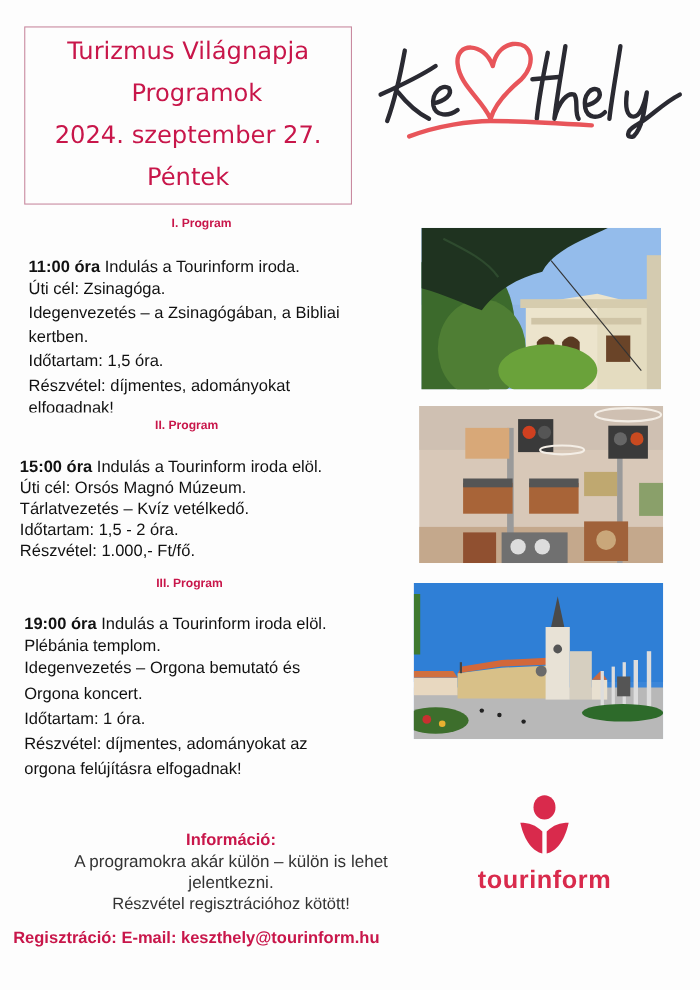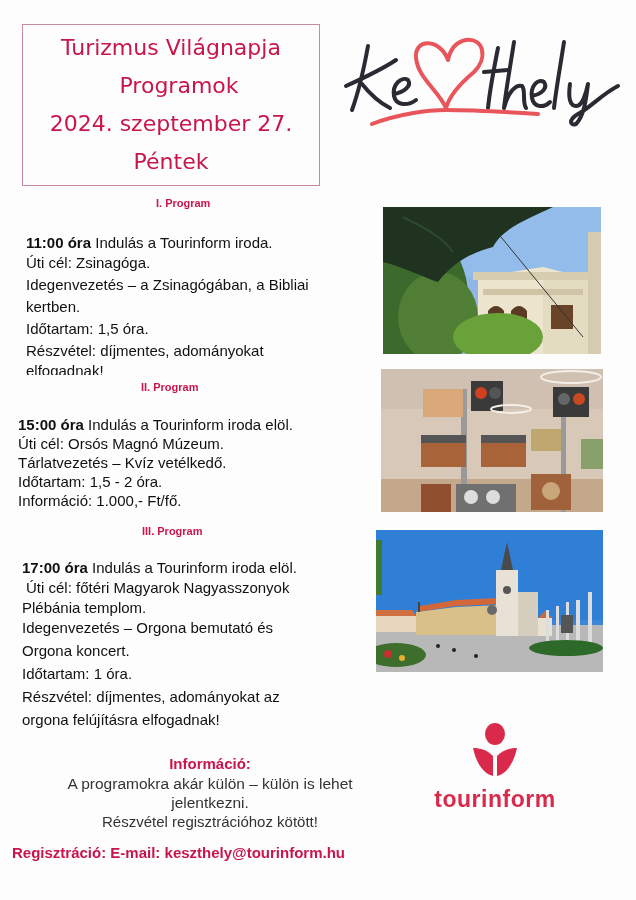--- a/index.html
+++ b/index.html
@@ -76,21 +76,21 @@
     <line x1="118" y1="30" x2="200" y2="130" stroke="#333" stroke-width="1"></line>
   </svg>
 </div>
 
 <div class="prog-head" style="left:141px; top:381px;">II. Program</div>
 <div class="prog-body" style="left:18px; top:415px; line-height:19px;">
   <div class="ln"><b>15:00 óra</b> <span>Indulás a Tourinform iroda elöl.</span></div>
   <div class="ln">Úti cél: Orsós Magnó Múzeum.</div>
   <div class="ln">Tárlatvezetés – Kvíz vetélkedő.</div>
   <div class="ln">Időtartam: 1,5 - 2 óra.</div>
-  <div class="ln">Információ: 1.000,- Ft/fő.</div>
+  <div class="ln">Részvétel: 1.000,- Ft/fő.</div>
 </div>
 <div class="photo" style="left:381px; top:369px; width:222px; height:143px;">
   <svg width="222" height="143" viewBox="0 0 222 143">
     <rect width="222" height="143" fill="#d8c8b8"></rect>
     <rect x="0" y="0" width="222" height="40" fill="#cfc0b2"></rect>
     <rect x="0" y="110" width="222" height="33" fill="#c4a88c"></rect>
     <rect x="80" y="20" width="6" height="123" fill="#9a9a9a"></rect>
     <rect x="180" y="20" width="5" height="123" fill="#9a9a9a"></rect>
     <rect x="42" y="20" width="40" height="28" fill="#d8a878"></rect>
     <rect x="90" y="12" width="32" height="30" fill="#3a3a3a"></rect>
@@ -111,22 +111,21 @@
     <rect x="150" y="105" width="40" height="36" fill="#a0623a"></rect>
       <circle cx="170" cy="122" r="9" fill="#c9a77a"></circle>
     <rect x="40" y="115" width="30" height="28" fill="#905030"></rect>
     <ellipse cx="190" cy="8" rx="30" ry="6" fill="none" stroke="#f4eee6" stroke-width="2"></ellipse>
     <ellipse cx="130" cy="40" rx="20" ry="4" fill="none" stroke="#f4eee6" stroke-width="2"></ellipse>
   </svg>
 </div>
 
 <div class="prog-head" style="left:142px; top:525px;">III. Program</div>
 <div class="prog-body" style="left:22px; top:558px;">
-  <div class="ln"><b>17:00 óra</b> <span>Indulás a Tourinform iroda elöl.</span></div>
-  <div class="ln" style="padding-left:4px">Úti cél: főtéri Magyarok Nagyasszonyok</div>
+  <div class="ln"><b>19:00 óra</b> <span>Indulás a Tourinform iroda elöl.</span></div>
   <div class="ln">Plébánia templom.</div>
   <div class="ln">Idegenvezetés – Orgona bemutató és</div>
   <div class="ln" style="margin-top:3px">Orgona koncert.</div>
   <div class="ln" style="margin-top:3px">Időtartam: 1 óra.</div>
   <div class="ln" style="margin-top:3px">Részvétel: díjmentes, adományokat az</div>
   <div class="ln" style="margin-top:3px">orgona felújításra elfogadnak!</div>
 </div>
 <div class="photo" style="left:376px; top:530px; width:227px; height:142px;">
   <svg width="227" height="142" viewBox="0 0 227 142">
     <rect width="227" height="142" fill="#3b86d9"></rect>

